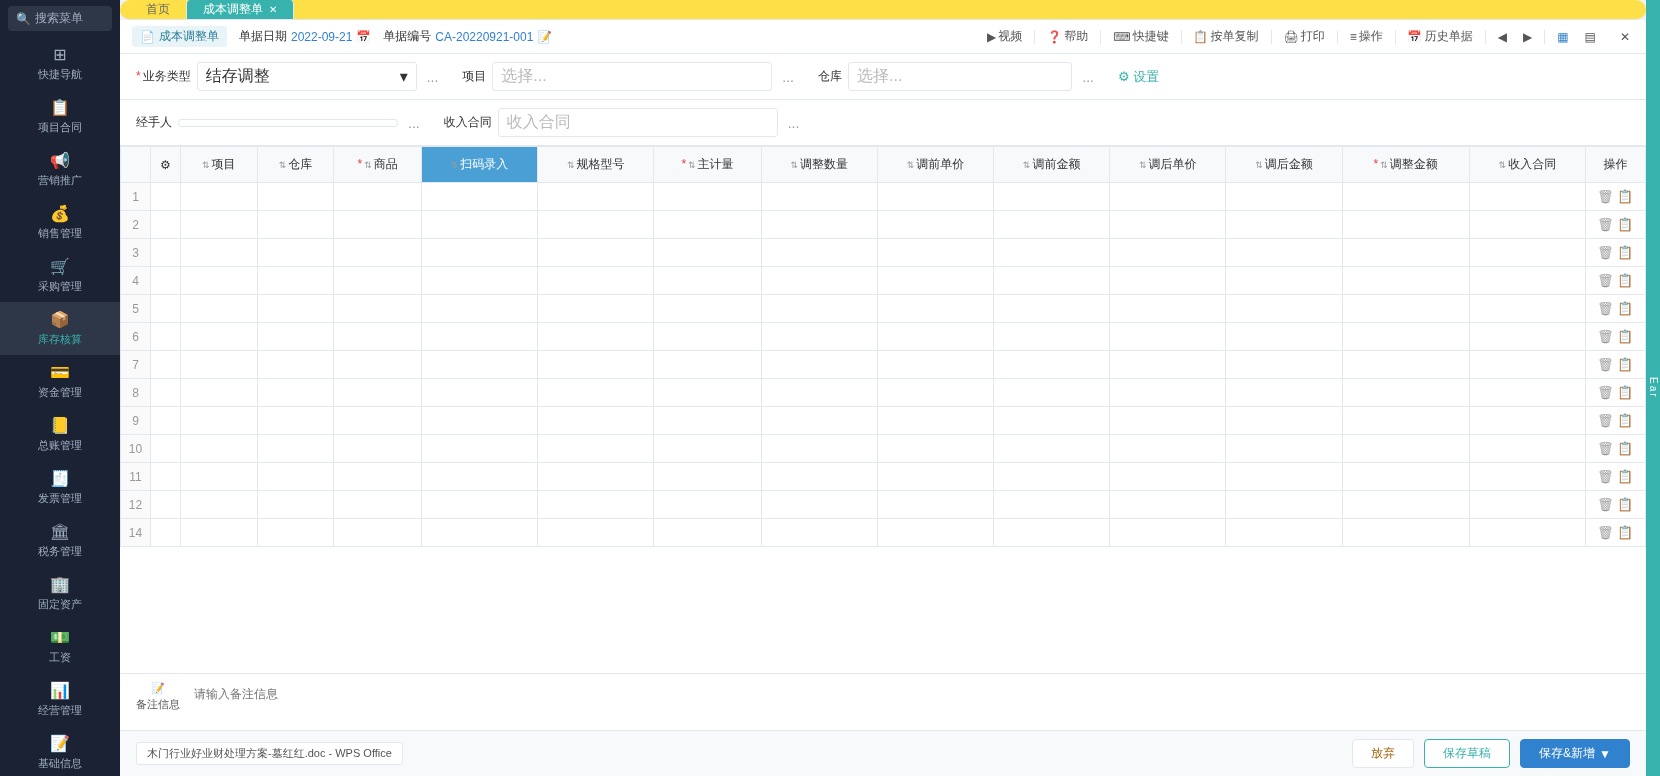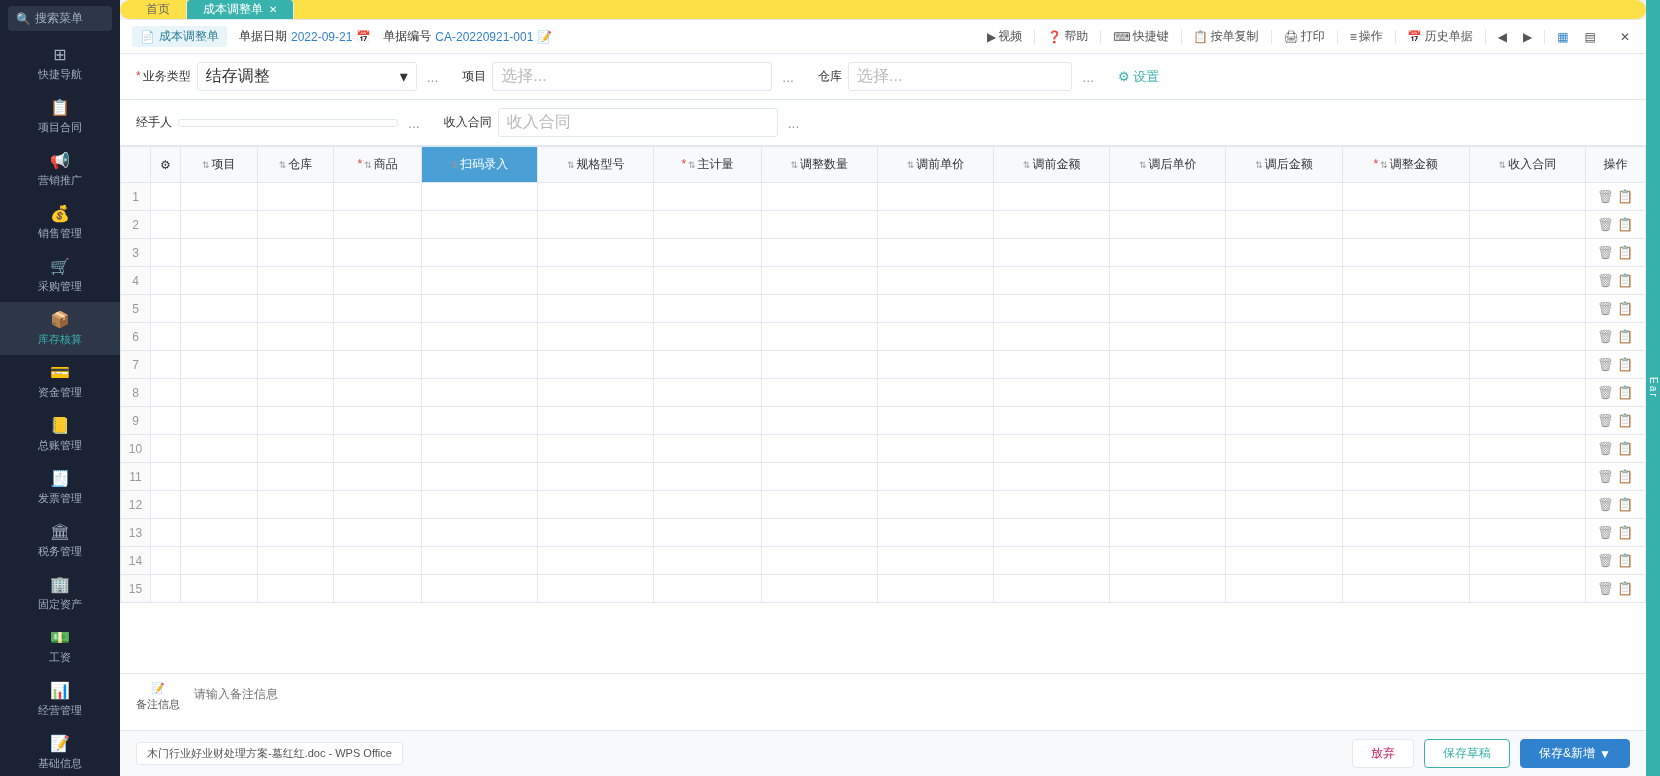--- a/index.html
+++ b/index.html
@@ -307,21 +307,21 @@
     }
     .btn {
       padding: 5px 18px;
       border-radius: 4px;
       font-size: 12px;
       cursor: pointer;
       border: 1px solid #e2e8f0;
     }
     .btn-default {
       background: #fff;
-      color: #be185d;
+      color: #a16207;
     }
     .btn-secondary {
       background: #fff;
       color: #38b2ac;
       border-color: #38b2ac;
     }
     .btn-primary {
       background: #3182ce;
       color: #fff;
       border-color: #3182ce;
@@ -810,67 +810,21 @@
               <td></td>
               <td></td>
               <td>
                 <div class="op-icons">
                   <span class="op-icon">🗑</span>
                   <span class="op-icon">📋</span>
                 </div>
               </td>
             </tr>
             <tr>
-              <td class="row-num">13</td>
-              <td></td>
-              <td></td>
-              <td></td>
-              <td></td>
-              <td></td>
-              <td></td>
-              <td></td>
-              <td></td>
-              <td></td>
-              <td></td>
-              <td></td>
-              <td></td>
-              <td></td>
-              <td></td>
-              <td>
-                <div class="op-icons">
-                  <span class="op-icon">🗑</span>
-                  <span class="op-icon">📋</span>
-                </div>
-              </td>
-            </tr>
-            <tr>
               <td class="row-num">14</td>
-              <td></td>
-              <td></td>
-              <td></td>
-              <td></td>
-              <td></td>
-              <td></td>
-              <td></td>
-              <td></td>
-              <td></td>
-              <td></td>
-              <td></td>
-              <td></td>
-              <td></td>
-              <td></td>
-              <td>
-                <div class="op-icons">
-                  <span class="op-icon">🗑</span>
-                  <span class="op-icon">📋</span>
-                </div>
-              </td>
-            </tr>
-            <tr>
-              <td class="row-num">15</td>
               <td></td>
               <td></td>
               <td></td>
               <td></td>
               <td></td>
               <td></td>
               <td></td>
               <td></td>
               <td></td>
               <td></td>

